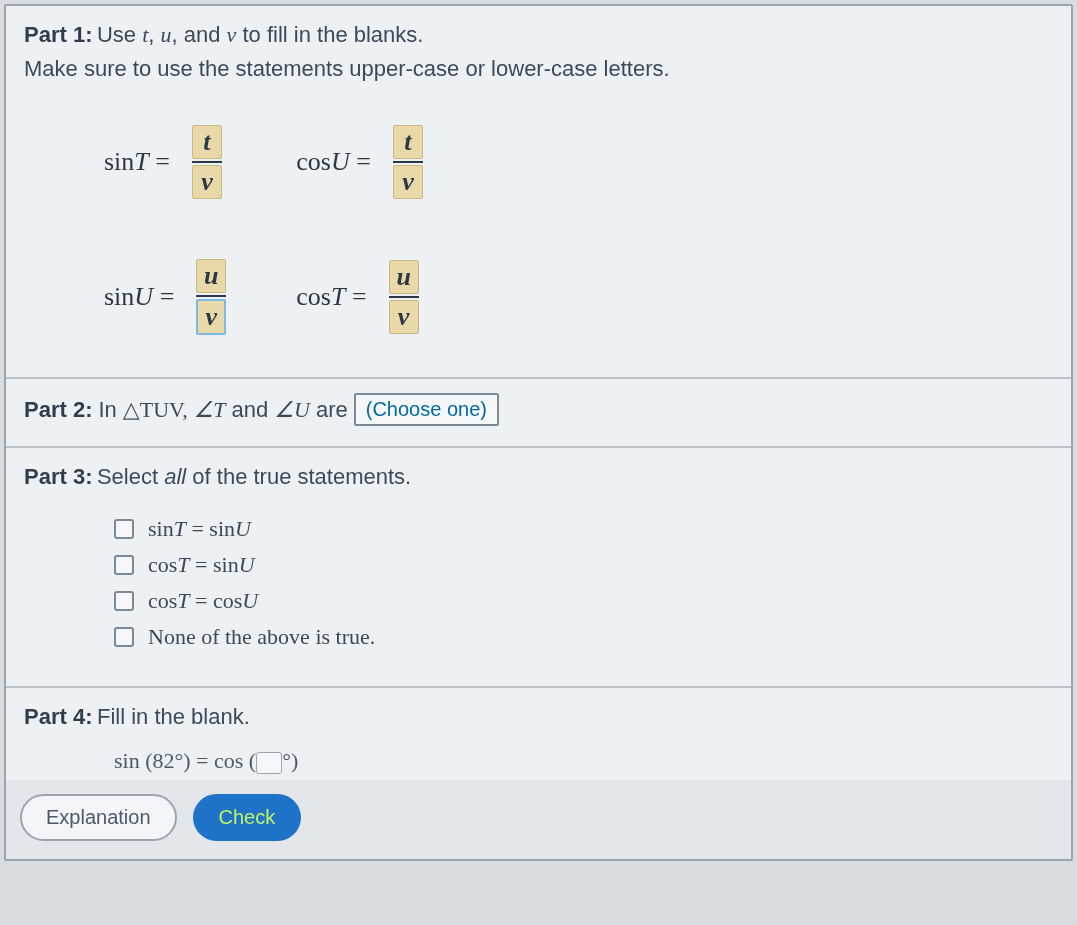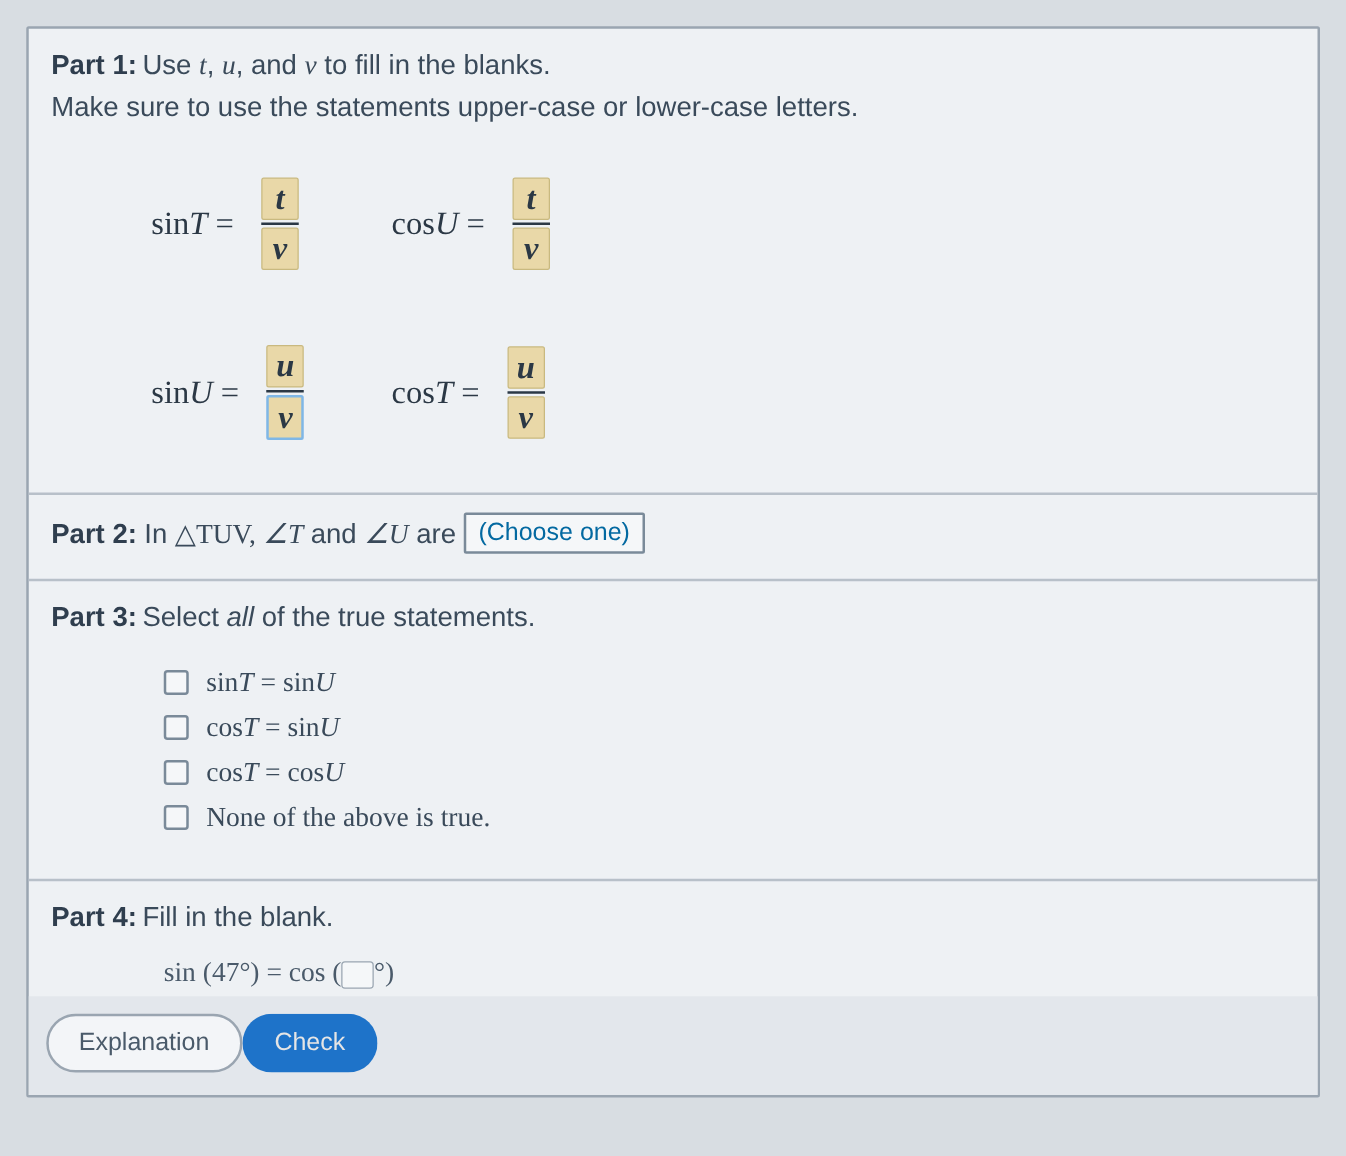--- a/index.html
+++ b/index.html
@@ -8,21 +8,21 @@
     padding: 0;
     font-family: Arial, Helvetica, sans-serif;
     background: #d8dde2;
     color: #3a4a5a;
     width: 1077px;
   }
   .panel {
     background: #eef1f4;
     border: 2px solid #9aa5b1;
     border-radius: 2px;
-    margin: 21px;
+    margin: 4px;
   }
   .section {
     padding: 14px 18px 20px 18px;
     border-bottom: 2px solid #b8c0c9;
   }
   .section:last-of-type { border-bottom: none; }
   .part-label {
     font-weight: bold;
     color: #2f3e4e;
     font-size: 22px;
@@ -125,20 +125,21 @@
     display: inline-block;
     border: 1.5px solid #9aa5b1;
     border-radius: 3px;
     min-width: 26px;
     height: 22px;
     vertical-align: middle;
     background: #f5f7f9;
   }
   .footer-bar {
     display: flex;
+    gap: 16px;
     padding: 14px 14px 18px 14px;
     background: #e3e7ec;
     align-items: flex-end;
   }
   .btn {
     display: inline-flex;
     align-items: center;
     justify-content: center;
     padding: 10px 24px;
     border-radius: 24px;
@@ -146,21 +147,21 @@
     cursor: pointer;
     border: 2px solid transparent;
   }
   .btn-outline {
     background: #f3f5f8;
     border-color: #9aa5b1;
     color: #4a5a6a;
   }
   .btn-primary {
     background: #1e73c9;
-    color: #e5e5e5;
+    color: #bef264;
   }
 </style>
 </head>
 <body>
 
 <div class="panel">
 
   <div class="section">
     <div class="instr-line">
       <span class="part-label">Part 1:</span>
@@ -249,21 +250,21 @@
       </div>
     </div>
   </div>
 
   <div class="section" style="border-bottom:none;padding-bottom:6px;">
     <div class="instr-line">
       <span class="part-label">Part 4:</span>
       <span class="part-text">Fill in the blank.</span>
     </div>
     <div class="part4-blank">
-      <span>sin (47°) = cos (</span><span class="blank-box"></span><span>°)</span>
+      <span>sin (82°) = cos (</span><span class="blank-box"></span><span>°)</span>
     </div>
   </div>
 
   <div class="footer-bar">
     <div class="btn btn-outline">Explanation</div>
     <div class="btn btn-primary">Check</div>
   </div>
 
 </div>
 

